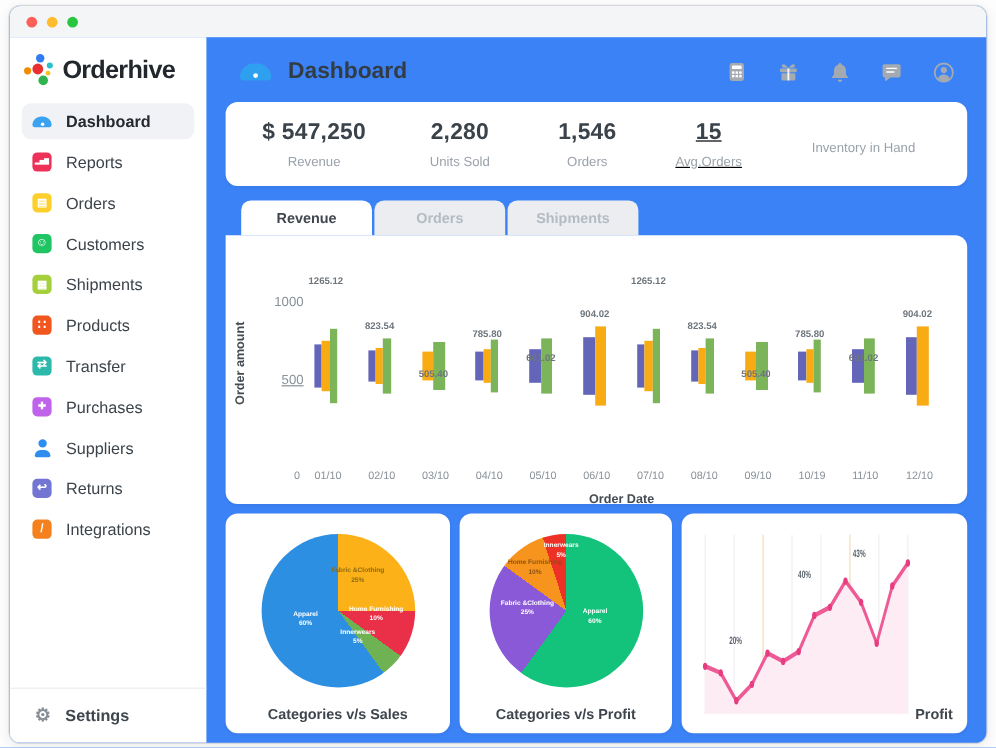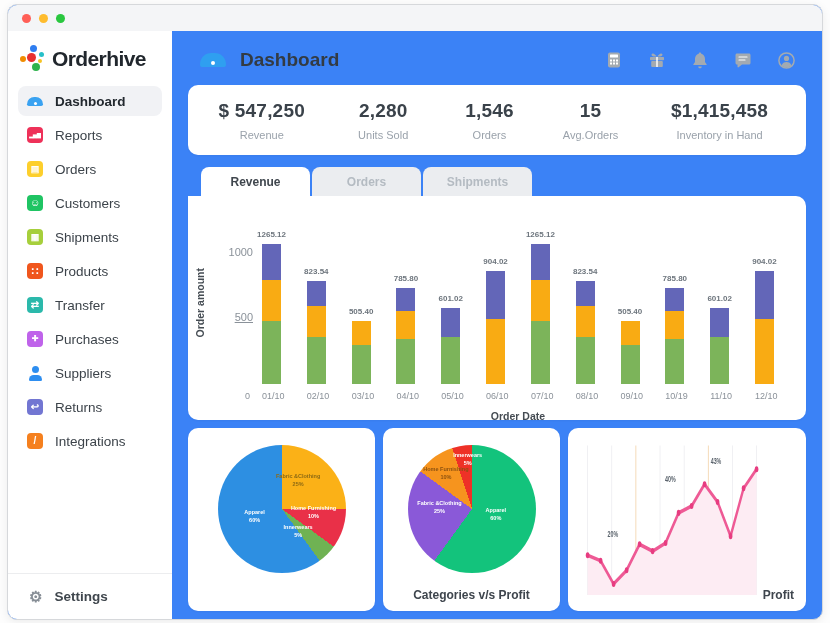--- a/index.html
+++ b/index.html
@@ -48,35 +48,35 @@
   .gauge-lg { width: 26px; height: 14px; border-radius: 13px 13px 3px 3px; background: #2f9ff0; position: relative; margin-right: 14px; }
   .gauge-lg::after { content: ''; position: absolute; left: 11px; bottom: 2px; width: 4px; height: 4px; border-radius: 50%; background: #fff; }
   .main-title { font-size: 19px; font-weight: 700; color: #333b43; }
   .header-icons { margin-left: auto; display: flex; align-items: center; gap: 25px; padding-right: 10px; }
   .hicon { cursor: pointer; display: flex; }
 
   .card { background: #fff; border-radius: 10px; box-shadow: 0 1px 2px rgba(30,40,50,.05); }
   .stats-card { height: 70px; display: flex; align-items: center; margin-bottom: 12px; padding: 0 8px; }
   .stat { text-align: center; }
   .stat:nth-child(1) { flex: 1.3; } .stat:nth-child(2) { flex: 1.1; } .stat:nth-child(3) { flex: 1.0; }
-  .stat:nth-child(4) { flex: 1.0; } .stat:nth-child(5) { flex: 1.55; }
+  .stat:nth-child(4) { flex: 1.0; text-decoration: underline; } .stat:nth-child(5) { flex: 1.55; }
   .stat-value { font-size: 19px; font-weight: 700; color: #3a424a; letter-spacing: .2px; }
   .stat-label { font-size: 11px; color: #9aa2ab; margin-top: 7px; }
 
   .tabs { display: flex; gap: 2px; padding-left: 13px; }
   .tab { width: 109px; height: 29px; border-radius: 8px 8px 0 0; background: #ebedf0; color: #b4bbc2; font-size: 12px; font-weight: 700; display: flex; align-items: center; justify-content: center; cursor: pointer; }
   .tab.active { background: #fff; color: #40474e; }
 
   .bar-card { height: 224px; border-radius: 0 10px 10px 10px; margin-bottom: 8px; padding: 8px 18px 4px 12px; position: relative; overflow: hidden; }
   .yaxis-wrap { position: absolute; left: 4px; top: 34px; bottom: 44px; width: 16px; display: flex; align-items: center; justify-content: center; }
   .yaxis-title, .xaxis-title { font-size: 10.5px; font-weight: 700; color: #454c53; }
   .yaxis-title { writing-mode: vertical-rl; transform: rotate(180deg); white-space: nowrap; }
   .plot-wrap { position: relative; height: 158px; margin: 22px 14px 0 62px; }
   .bars { position: absolute; inset: 0; display: flex; justify-content: space-between; align-items: flex-end; }
-  .bar-col { width: 19px; height: 100%; position: relative; display: flex; flex-direction: column; align-items: center; justify-content: flex-end; }
+  .bar-col { width: 19px; height: 100%; position: relative; display: flex; flex-direction: row; align-items: center; justify-content: flex-end; }
   .seg { width: 19px; }
   .bar-val { position: absolute; left: 50%; transform: translateX(-50%); font-size: 8px; font-weight: 600; color: #6d757d; white-space: nowrap; }
   .ytick { position: absolute; right: calc(100% + 9px); font-size: 11px; color: #8a9199; }
   .x-row { display: flex; justify-content: space-between; margin: 7px 14px 0 62px; position: relative; }
   .x-lab { width: 19px; text-align: center; font-size: 9px; color: #8a9199; white-space: nowrap; }
   .x-zero { position: absolute; left: -17px; top: 0; font-size: 9px; color: #8a9199; }
   .xaxis-title { text-align: center; margin-top: 9px; padding-left: 48px; }
 
   .bottom { display: flex; gap: 8px; flex: 1; min-height: 0; }
   .pie-card { display: flex; flex-direction: column; align-items: center; padding: 10px 8px 6px; }
@@ -226,21 +226,20 @@
           </div>
           <div class="stat">
             <div class="stat-value">1,546</div>
             <div class="stat-label">Orders</div>
           </div>
           <div class="stat">
             <div class="stat-value">15</div>
             <div class="stat-label">Avg.Orders</div>
           </div>
           <div class="stat">
-            <div class="stat-value">$1,415,458</div>
             <div class="stat-label">Inventory in Hand</div>
           </div>
         </div>
 
       <div class="tabs" id="tabs">
           <div class="tab active">Revenue</div>
           <div class="tab">Orders</div>
           <div class="tab">Shipments</div>
         </div>
 
@@ -351,20 +350,21 @@
               </div>
               <div class="pie-label" style="left: 63%; top: 68%; color: rgb(255, 255, 255);">
                 <span style="display: block;">Innerwears</span>
                 <span style="display: block;">5%</span>
               </div>
               <div class="pie-label" style="left: 29%; top: 56%; color: rgb(255, 255, 255);">
                 <span style="display: block;">Apparel</span>
                 <span style="display: block;">60%</span>
               </div>
             </div>
+          <div class="card-caption">Categories v/s Sales</div>
         </div>
         <div class="card pie-card p2">
           <div class="pie" id="pie2" style="background: conic-gradient(rgb(19, 195, 124) 0%, rgb(19, 195, 124) 60%, rgb(138, 89, 216) 60%, rgb(138, 89, 216) 85%, rgb(246, 148, 30) 85%, rgb(246, 148, 30) 95%, rgb(238, 49, 39) 95%, rgb(238, 49, 39) 100%);">
               <div class="pie-label" style="left: 69%; top: 55%; color: rgb(255, 255, 255);">
                 <span style="display: block;">Apparel</span>
                 <span style="display: block;">60%</span>
               </div>
               <div class="pie-label" style="left: 25%; top: 49%; color: rgb(255, 255, 255);">
                 <span style="display: block;">Fabric &amp;Clothing</span>
                 <span style="display: block;">25%</span>

